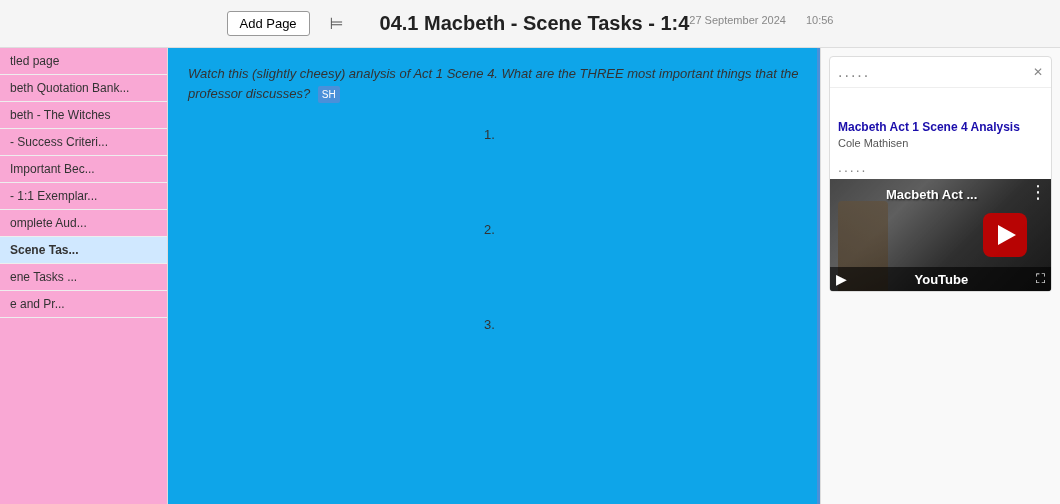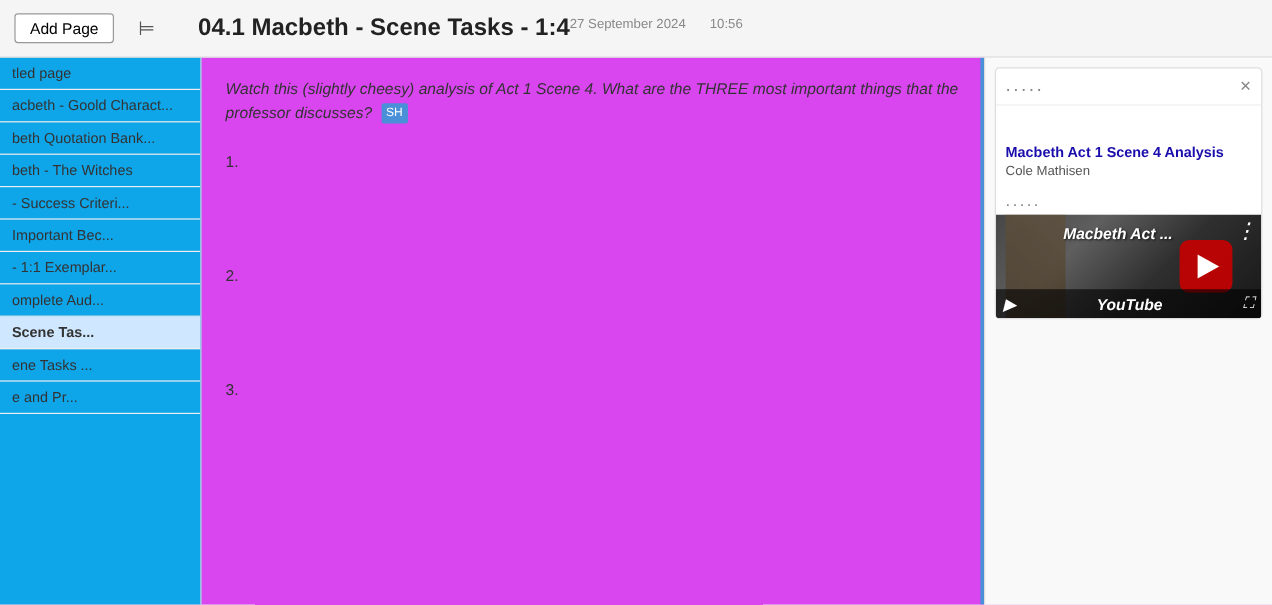--- a/index.html
+++ b/index.html
@@ -1,15 +1,15 @@
 <!DOCTYPE html>
 <html><head>
   <meta charset="utf-8">
   <style>
-    * { box-sizing: border-box; margin: 0; padding: 0; }
+    * { box-sizing: border-box; margin: 0; padding: 0; justify-content: center; }
     body {
       font-family: Arial, sans-serif;
       background: #f0f0f0;
       width: 1060px;
       height: 504px;
       overflow: hidden;
       display: flex;
       flex-direction: column;
     }
 
@@ -59,21 +59,21 @@
     
     .main-layout {
       display: flex;
       flex: 1;
       overflow: hidden;
     }
 
     
     .sidebar {
       width: 168px;
-      background: #0ea5e9;
+      background: #f9a8d4;
       border-right: 1px solid #ddd;
       overflow-y: auto;
       flex-shrink: 0;
     }
     .sidebar-item {
       padding: 6px 8px 6px 10px;
       font-size: 12px;
       color: #333;
       cursor: pointer;
       white-space: nowrap;
@@ -82,21 +82,21 @@
       border-bottom: 1px solid #eee;
     }
     .sidebar-item.active {
       background: #d0e8ff;
       font-weight: bold;
     }
 
     
     .content-area {
       flex: 1;
-      background: #d946ef;
+      background: #0ea5e9;
       padding: 16px 20px;
       overflow-y: auto;
       position: relative;
     }
     .task-description {
       font-size: 13px;
       color: #333;
       max-width: 500px;
       line-height: 1.5;
       font-style: italic;
@@ -191,26 +191,25 @@
     .video-card-dots2 {
       padding: 4px 8px;
       font-size: 14px;
       color: #888;
       letter-spacing: 2px;
     }
     
     .youtube-thumb {
       position: relative;
       background: #333;
-      height: 86px;
+      height: 112px;
       overflow: hidden;
       display: flex;
       align-items: center;
       justify-content: center;
-      font-style: italic;
     }
     .youtube-thumb-bg {
       position: absolute;
       inset: 0;
       background: linear-gradient(135deg, #666 0%, #888 30%, #444 60%, #222 100%);
     }
     .youtube-thumb-figure {
       position: absolute;
       left: 8px;
       bottom: 0;
@@ -302,21 +301,20 @@
       <span>27 September 2024</span>
       <span>10:56</span>
     </div>
   </div>
 </div>
 
 <div class="main-layout">
 
   <div class="sidebar">
   <div class="sidebar-item">tled page</div>
-      <div class="sidebar-item">acbeth - Goold Charact...</div>
       <div class="sidebar-item">beth Quotation Bank...</div>
       <div class="sidebar-item">beth - The Witches</div>
       <div class="sidebar-item">- Success Criteri...</div>
       <div class="sidebar-item">Important Bec...</div>
       <div class="sidebar-item">- 1:1 Exemplar...</div>
       <div class="sidebar-item">omplete Aud...</div>
       <div class="sidebar-item active">Scene Tas...</div>
       <div class="sidebar-item">ene Tasks ...</div>
       <div class="sidebar-item">e and Pr...</div>
     </div>

